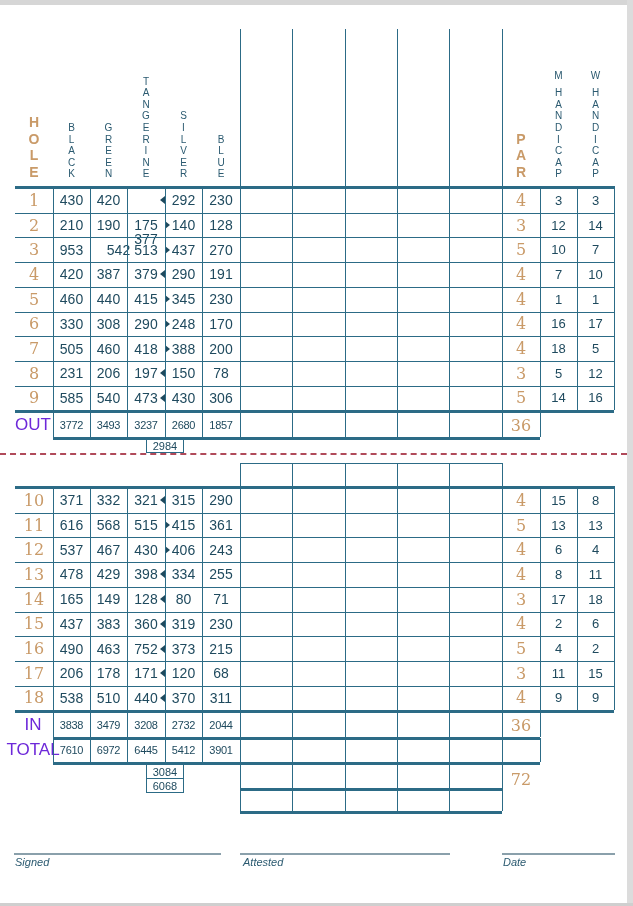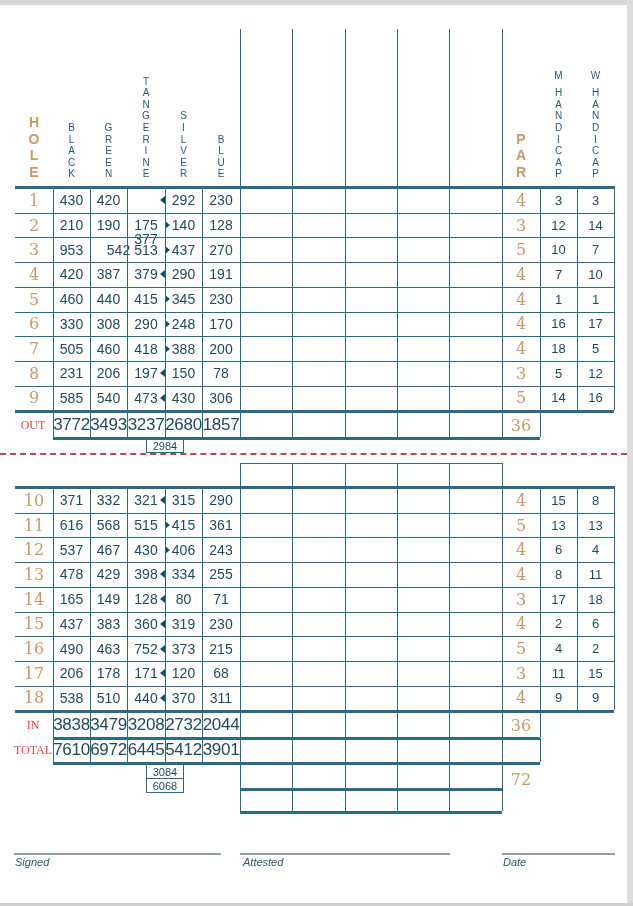--- a/index.html
+++ b/index.html
@@ -19,22 +19,22 @@
   .vhead.tan { color:#c99a68; font-size:14px; line-height:16.5px; font-weight:bold; }
 
   .hline { position:absolute; height:1px; background:#2c6b86; }
   .hline.thick { height:3px; background:#2c6b86; }
   .vline { position:absolute; width:1px; background:#2c6b86; }
 
   .cell { position:absolute; display:flex; align-items:center; justify-content:center; font-size:14px; color:#1f4a5e; }
   .cell.hole { color:#c99a68; font-family:"DejaVu Serif", serif; font-size:16px; }
   .cell.par { color:#c99a68; font-family:"DejaVu Serif", serif; font-size:16px; }
   .cell.sm { font-size:13px; }
-  .cell.lab { font-size:12px; color:#ef4444;font-family:Liberation Serif, serif; }
-  .cell.tot { font-size:17px; letter-spacing:-0.3px;text-align:center; }
+  .cell.lab { font-size:17px; color:#6d28d9; }
+  .cell.tot { font-size:11px; letter-spacing:-0.3px;text-align:center; }
   .arrow { position:absolute; width:0; height:0; border-top:4px solid transparent; border-bottom:4px solid transparent; }
   .arrow.left { border-right:5px solid #1f4a5e; }
   .arrow.right { border-left:5px solid #1f4a5e; }
 
   .subbox { position:absolute; border:1px solid #2c6b86; font-size:11px; display:flex; align-items:center; justify-content:center; color:#1f4a5e; background:#fff;}
 
   .dashed { position:absolute; left:0; top:453px; width:627px; height:0; border-top:2px dashed #b04a5a; }
 
   .sigline { position:absolute; height:2px; background:#8aa0ab; }
   .siglabel { position:absolute; font-size:11px; font-style:italic; color:#2b5a70; }

